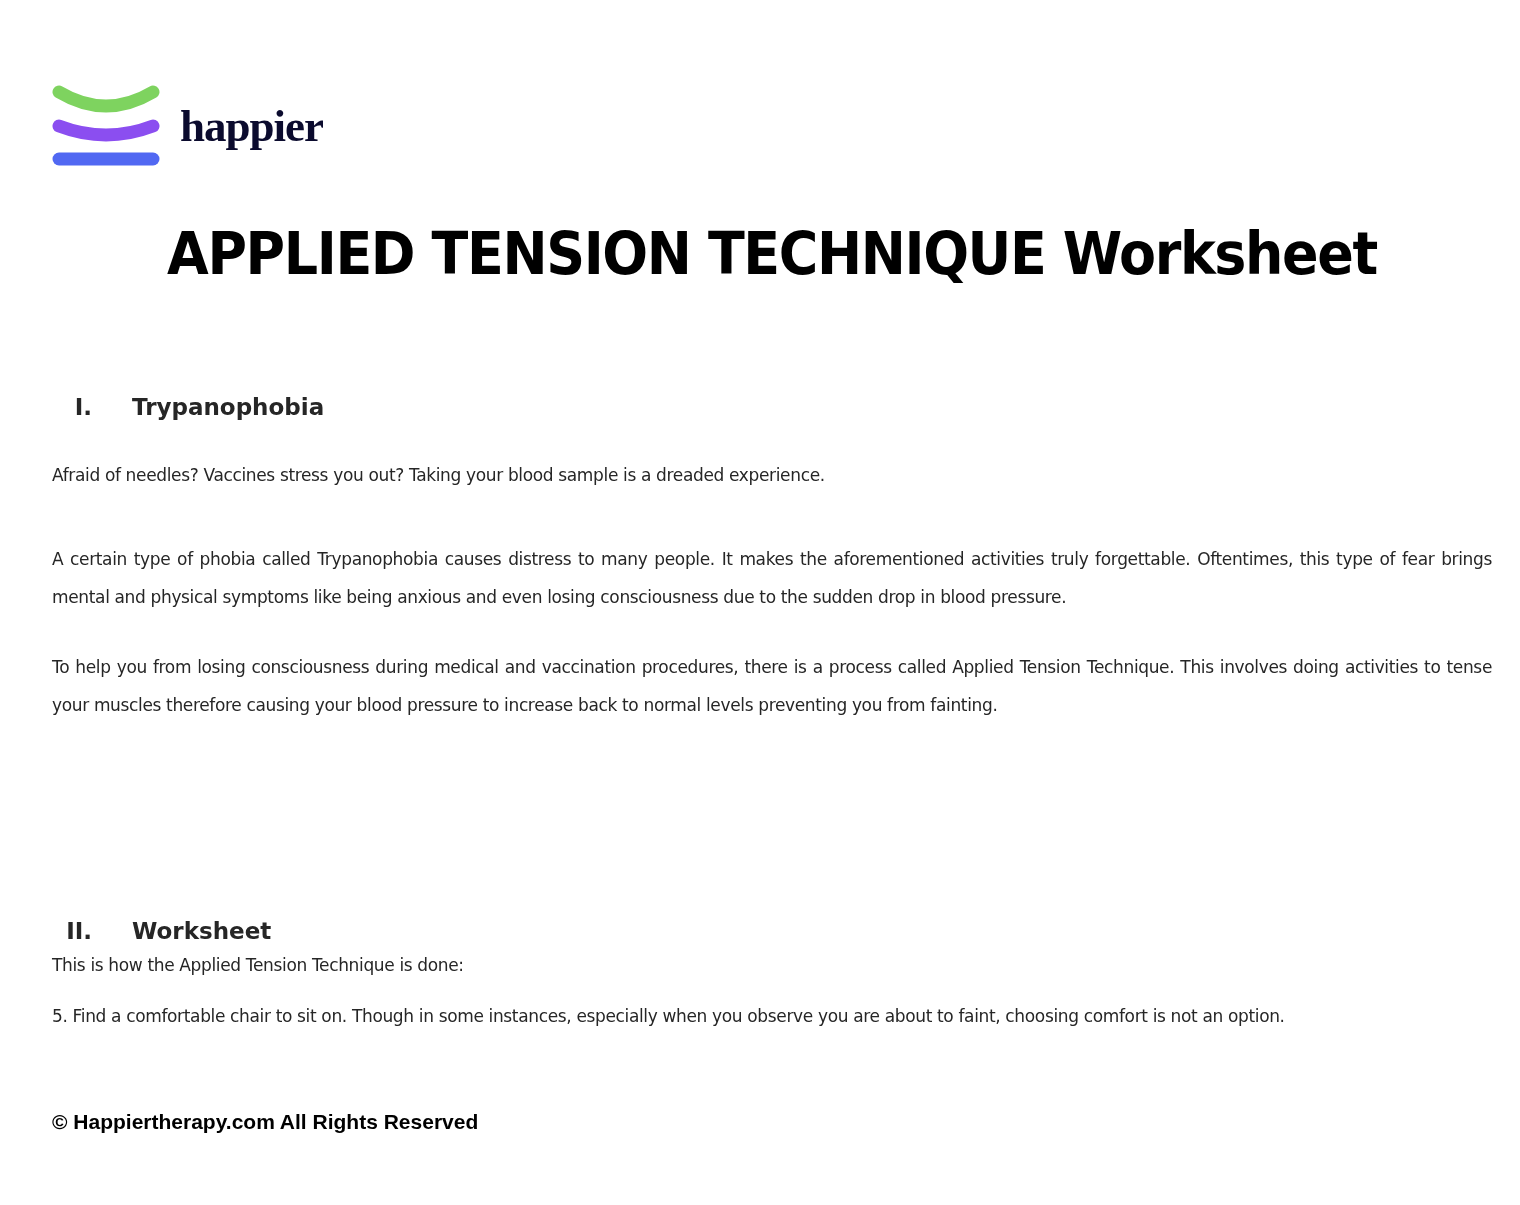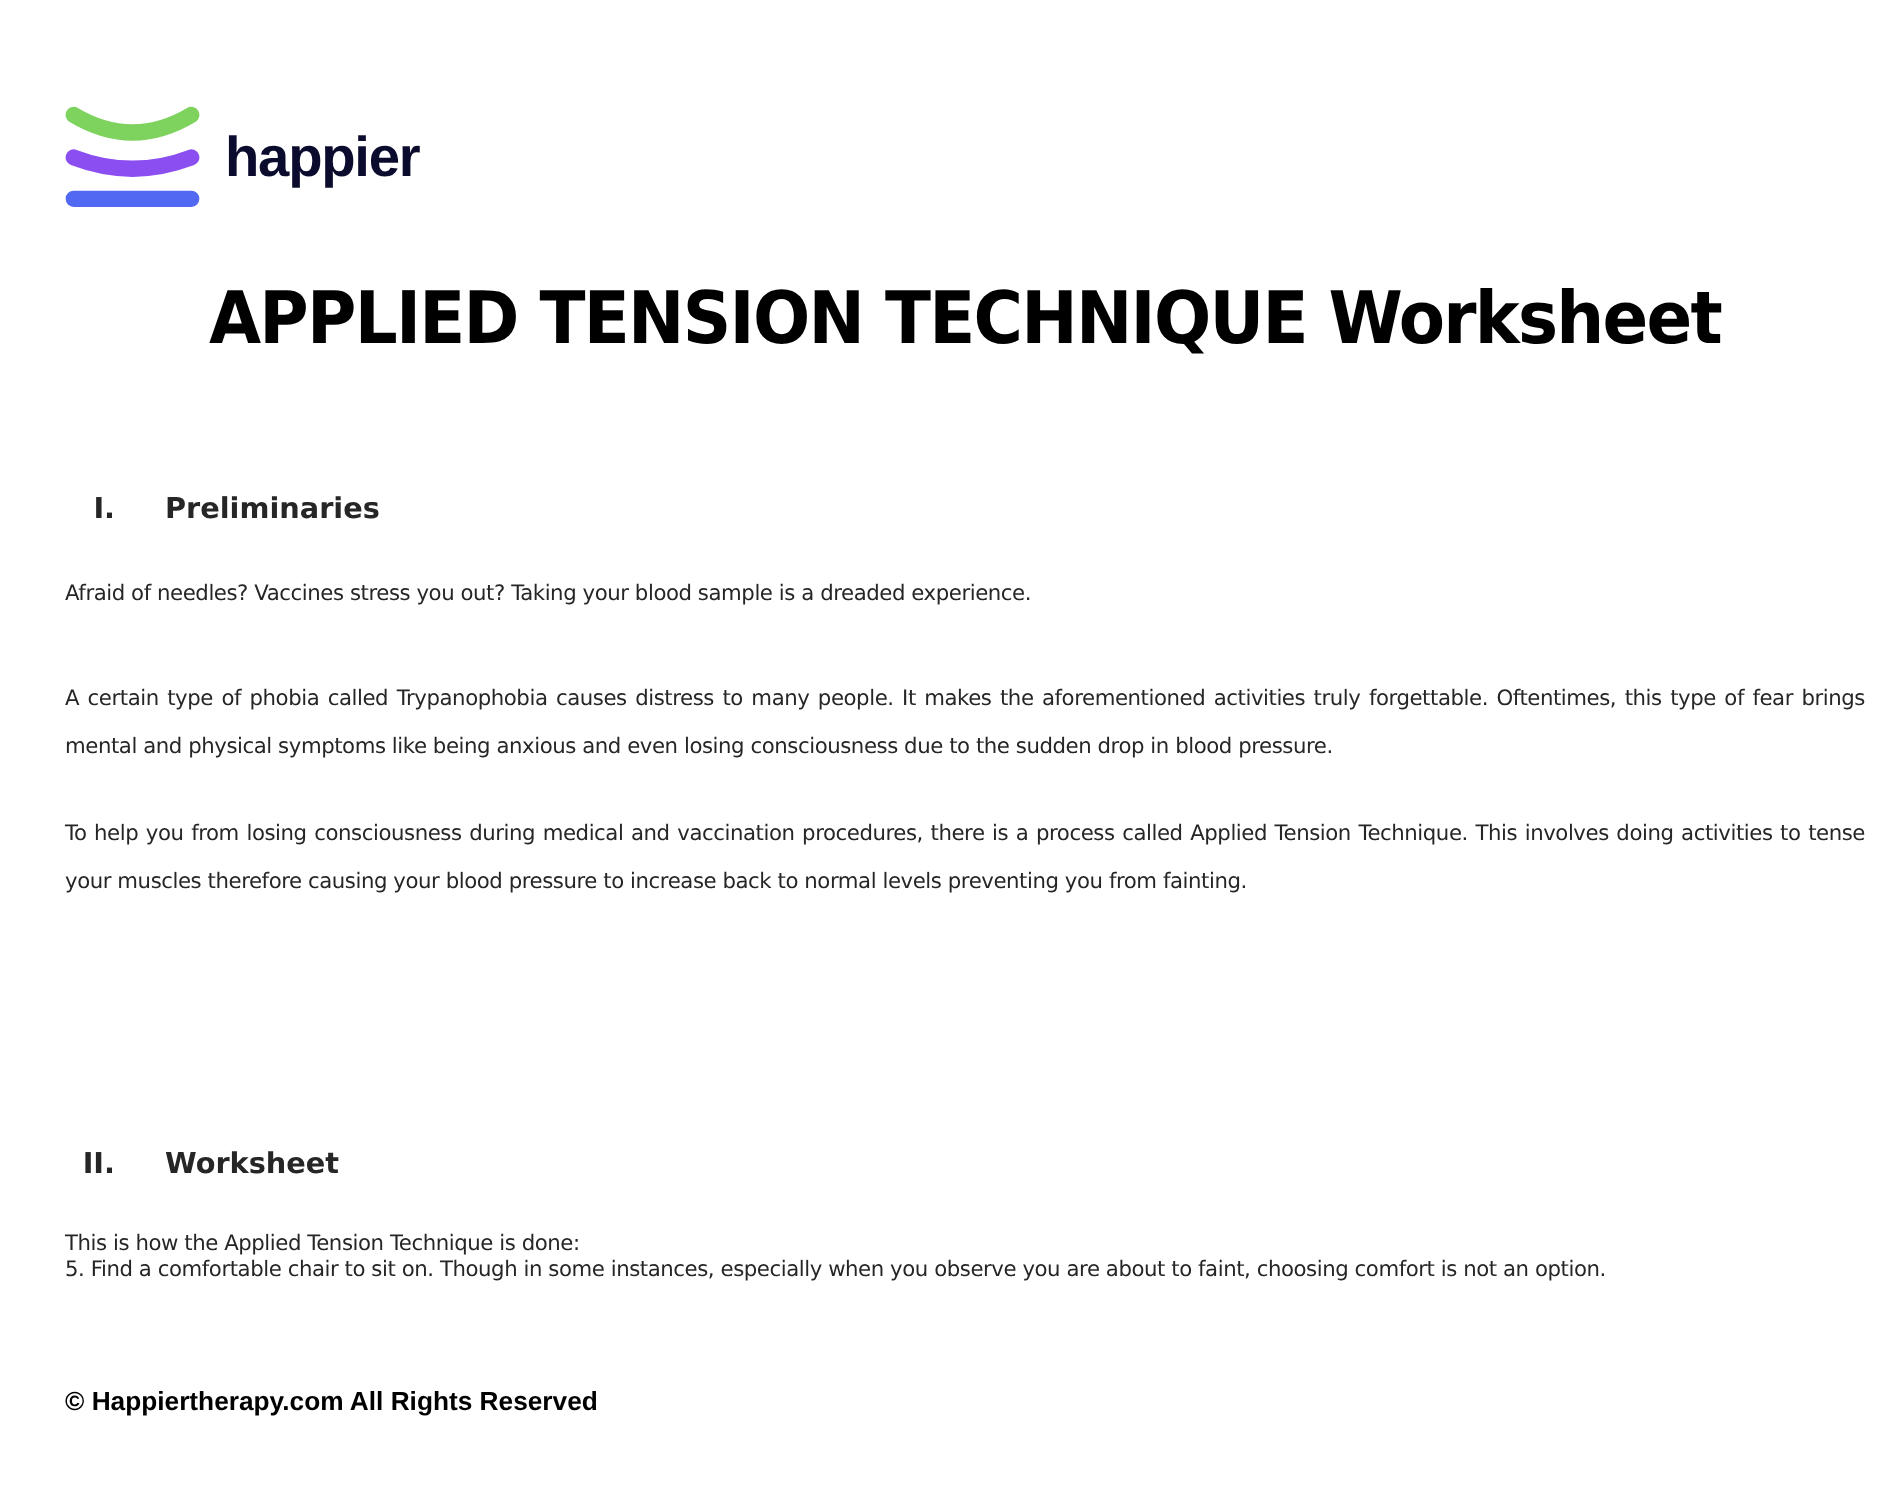--- a/index.html
+++ b/index.html
@@ -24,21 +24,21 @@
   }
   .logo-mark {
     width: 108px;
     height: 92px;
     display: block;
   }
   .logo-text {
     margin-left: 20px;
     display: flex;
     flex-direction: column;
-    font-family: Liberation Sans, sans-serif;
+    font-family: Liberation Serif, serif;
     font-weight: bold;
     color: #0b0b2e;
     font-size: 45px;
     line-height: 44px;
     letter-spacing: -1px;
   }
   .doc-title {
     position: absolute;
     left: 0;
     top: 220px;
@@ -101,28 +101,28 @@
   </svg>
   <div class="logo-text">
     <span>happier</span>
   </div>
 </div>
 
 <h1 class="doc-title">APPLIED TENSION TECHNIQUE Worksheet</h1>
 
 <h2 class="section-heading" style="top:394px;">
   <span class="num">I.</span>
-  <span>Preliminaries</span>
+  <span>Trypanophobia</span>
 </h2>
 
 <p class="para left" style="top:456px;">Afraid of needles? Vaccines stress you out?  Taking your blood sample is a dreaded experience.</p>
 <p class="para" style="top:540px;">A certain type of phobia called Trypanophobia causes distress to many people. It makes the aforementioned activities truly forgettable.  Oftentimes, this type of fear brings mental and physical symptoms like being anxious and even losing consciousness due to the sudden drop in blood pressure.</p>
 <p class="para" style="top:648px;">To help you from losing consciousness during medical and vaccination procedures,  there is a process called Applied Tension Technique. This involves doing activities to tense your muscles therefore causing your blood pressure to increase back to normal levels preventing you from fainting.</p>
 
 <h2 class="section-heading" style="top:870px;margin-top:48px;">
   <span class="num">II.</span>
   <span>Worksheet</span>
 </h2>
 
-<p class="para left" style="top:976px;">This is how the Applied Tension Technique is done:</p>
+<p class="para left" style="top:946px;">This is how the Applied Tension Technique is done:</p>
 <p class="para left" style="top:997px; width:1370px;">5. Find a comfortable chair to sit on. Though in some instances, especially when you observe you are about to faint, choosing comfort is not an option.</p>
 
 <p class="footer">© Happiertherapy.com All Rights Reserved</p>
 
 </body></html>

